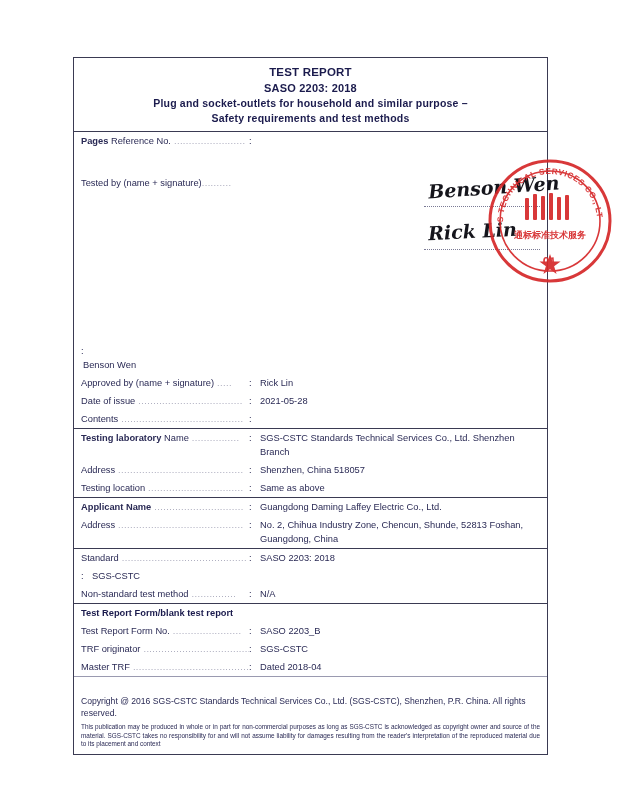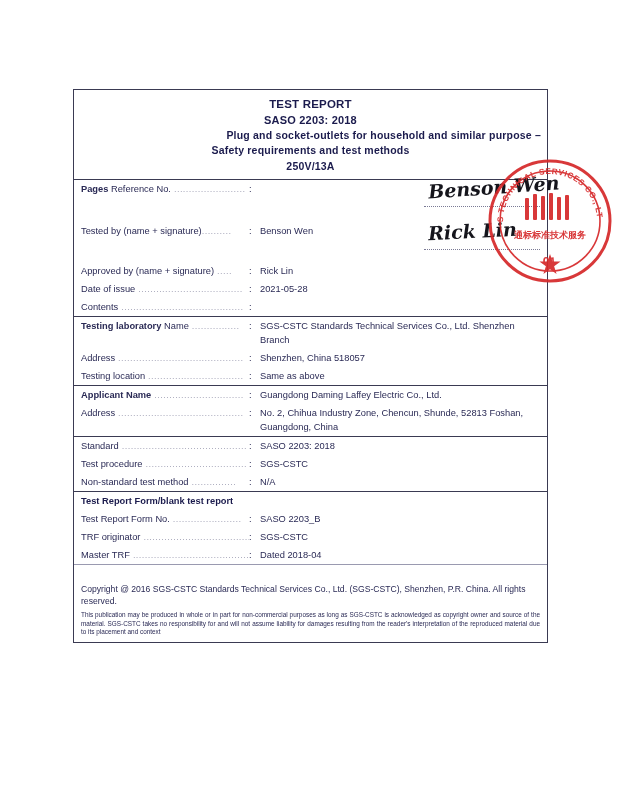--- a/index.html
+++ b/index.html
@@ -26,37 +26,36 @@
 
   
   #report-table {
     position: absolute;
     left: 73px;
     top: 57px;
     width: 475px;
     border: 1.4px solid #3a3a52;
     box-sizing: border-box;
     background: #ffffff;
-    margin-top: 32px;
   }
 
   
   .title-block {
     text-align: center;
     padding: 6px 6px 5px 6px;
     border-bottom: 1.6px solid #3a3a52;
   }
   .title-line {
     font-weight: bold;
     letter-spacing: 0.2px;
     color: #1b1b4d;
   }
   .title-1 { font-size: 11.5px; line-height: 16px; }
   .title-2 { font-size: 11px; line-height: 16px; }
-  .title-3 { font-size: 10.5px; line-height: 15px; text-align: right; }
+  .title-3 { font-size: 10.5px; line-height: 15px; }
   .title-4 { font-size: 10.5px; line-height: 15px; }
   .title-5 { font-size: 10.5px; line-height: 16px; }
 
   
   .section { }
   .sep-thick { border-top: 1.5px solid #3a3a52; }
   .sep-thin  { border-top: 0.8px solid #9a9ab0; }
 
   .row {
     display: flex;
@@ -89,21 +88,21 @@
   .row-value {
     flex: 1 1 auto;
     font-size: 9.3px;
     line-height: 14px;
     color: #2a2a55;
     padding-left: 2px;
   }
   .row-value .vline { display: block; }
 
   .row-tall { min-height: 38px; }
-  .row-tall2 { min-height: 36px; }
+  .row-tall2 { min-height: 36px; flex-direction: column; }
 
   .section-head {
     padding: 2px 6px 2px 7px;
     font-size: 9.3px;
     line-height: 14px;
     font-weight: bold;
     color: #1b1b4d;
   }
 
   
@@ -177,21 +176,20 @@
 
 <div id="page">
 
   <div id="report-table">
 
     <div class="title-block">
       <div class="title-line title-1">TEST REPORT</div>
       <div class="title-line title-2">SASO 2203: 2018</div>
       <div class="title-line title-3">Plug and socket-outlets for household and similar purpose –</div>
       <div class="title-line title-4">Safety requirements and test methods</div>
-      <div class="title-line title-5">250V/13A</div>
     </div>
 
     <div class="section">
 
       <div class="row row-tall">
         <div class="row-label"><span class="lbl-strong">Pages</span><span> Reference No.</span><span class="dots"> ........................</span></div>
         <div class="colon">:</div>
       </div>
 
       <div class="row row-tall2">
@@ -261,21 +259,20 @@
 
     <div class="section sep-thick">
 
       <div class="row">
         <div class="row-label"><span>Standard</span><span class="dots"> ..........................................</span></div>
         <div class="colon">:</div>
         <div class="row-value">SASO 2203: 2018</div>
       </div>
 
       <div class="row">
-        <div class="row-label"><span>Test procedure</span><span class="dots"> ..................................</span></div>
         <div class="colon">:</div>
         <div class="row-value">SGS-CSTC</div>
       </div>
 
       <div class="row">
         <div class="row-label"><span>Non-standard test method</span><span class="dots"> ...............</span></div>
         <div class="colon">:</div>
         <div class="row-value">N/A</div>
       </div>
     </div>

